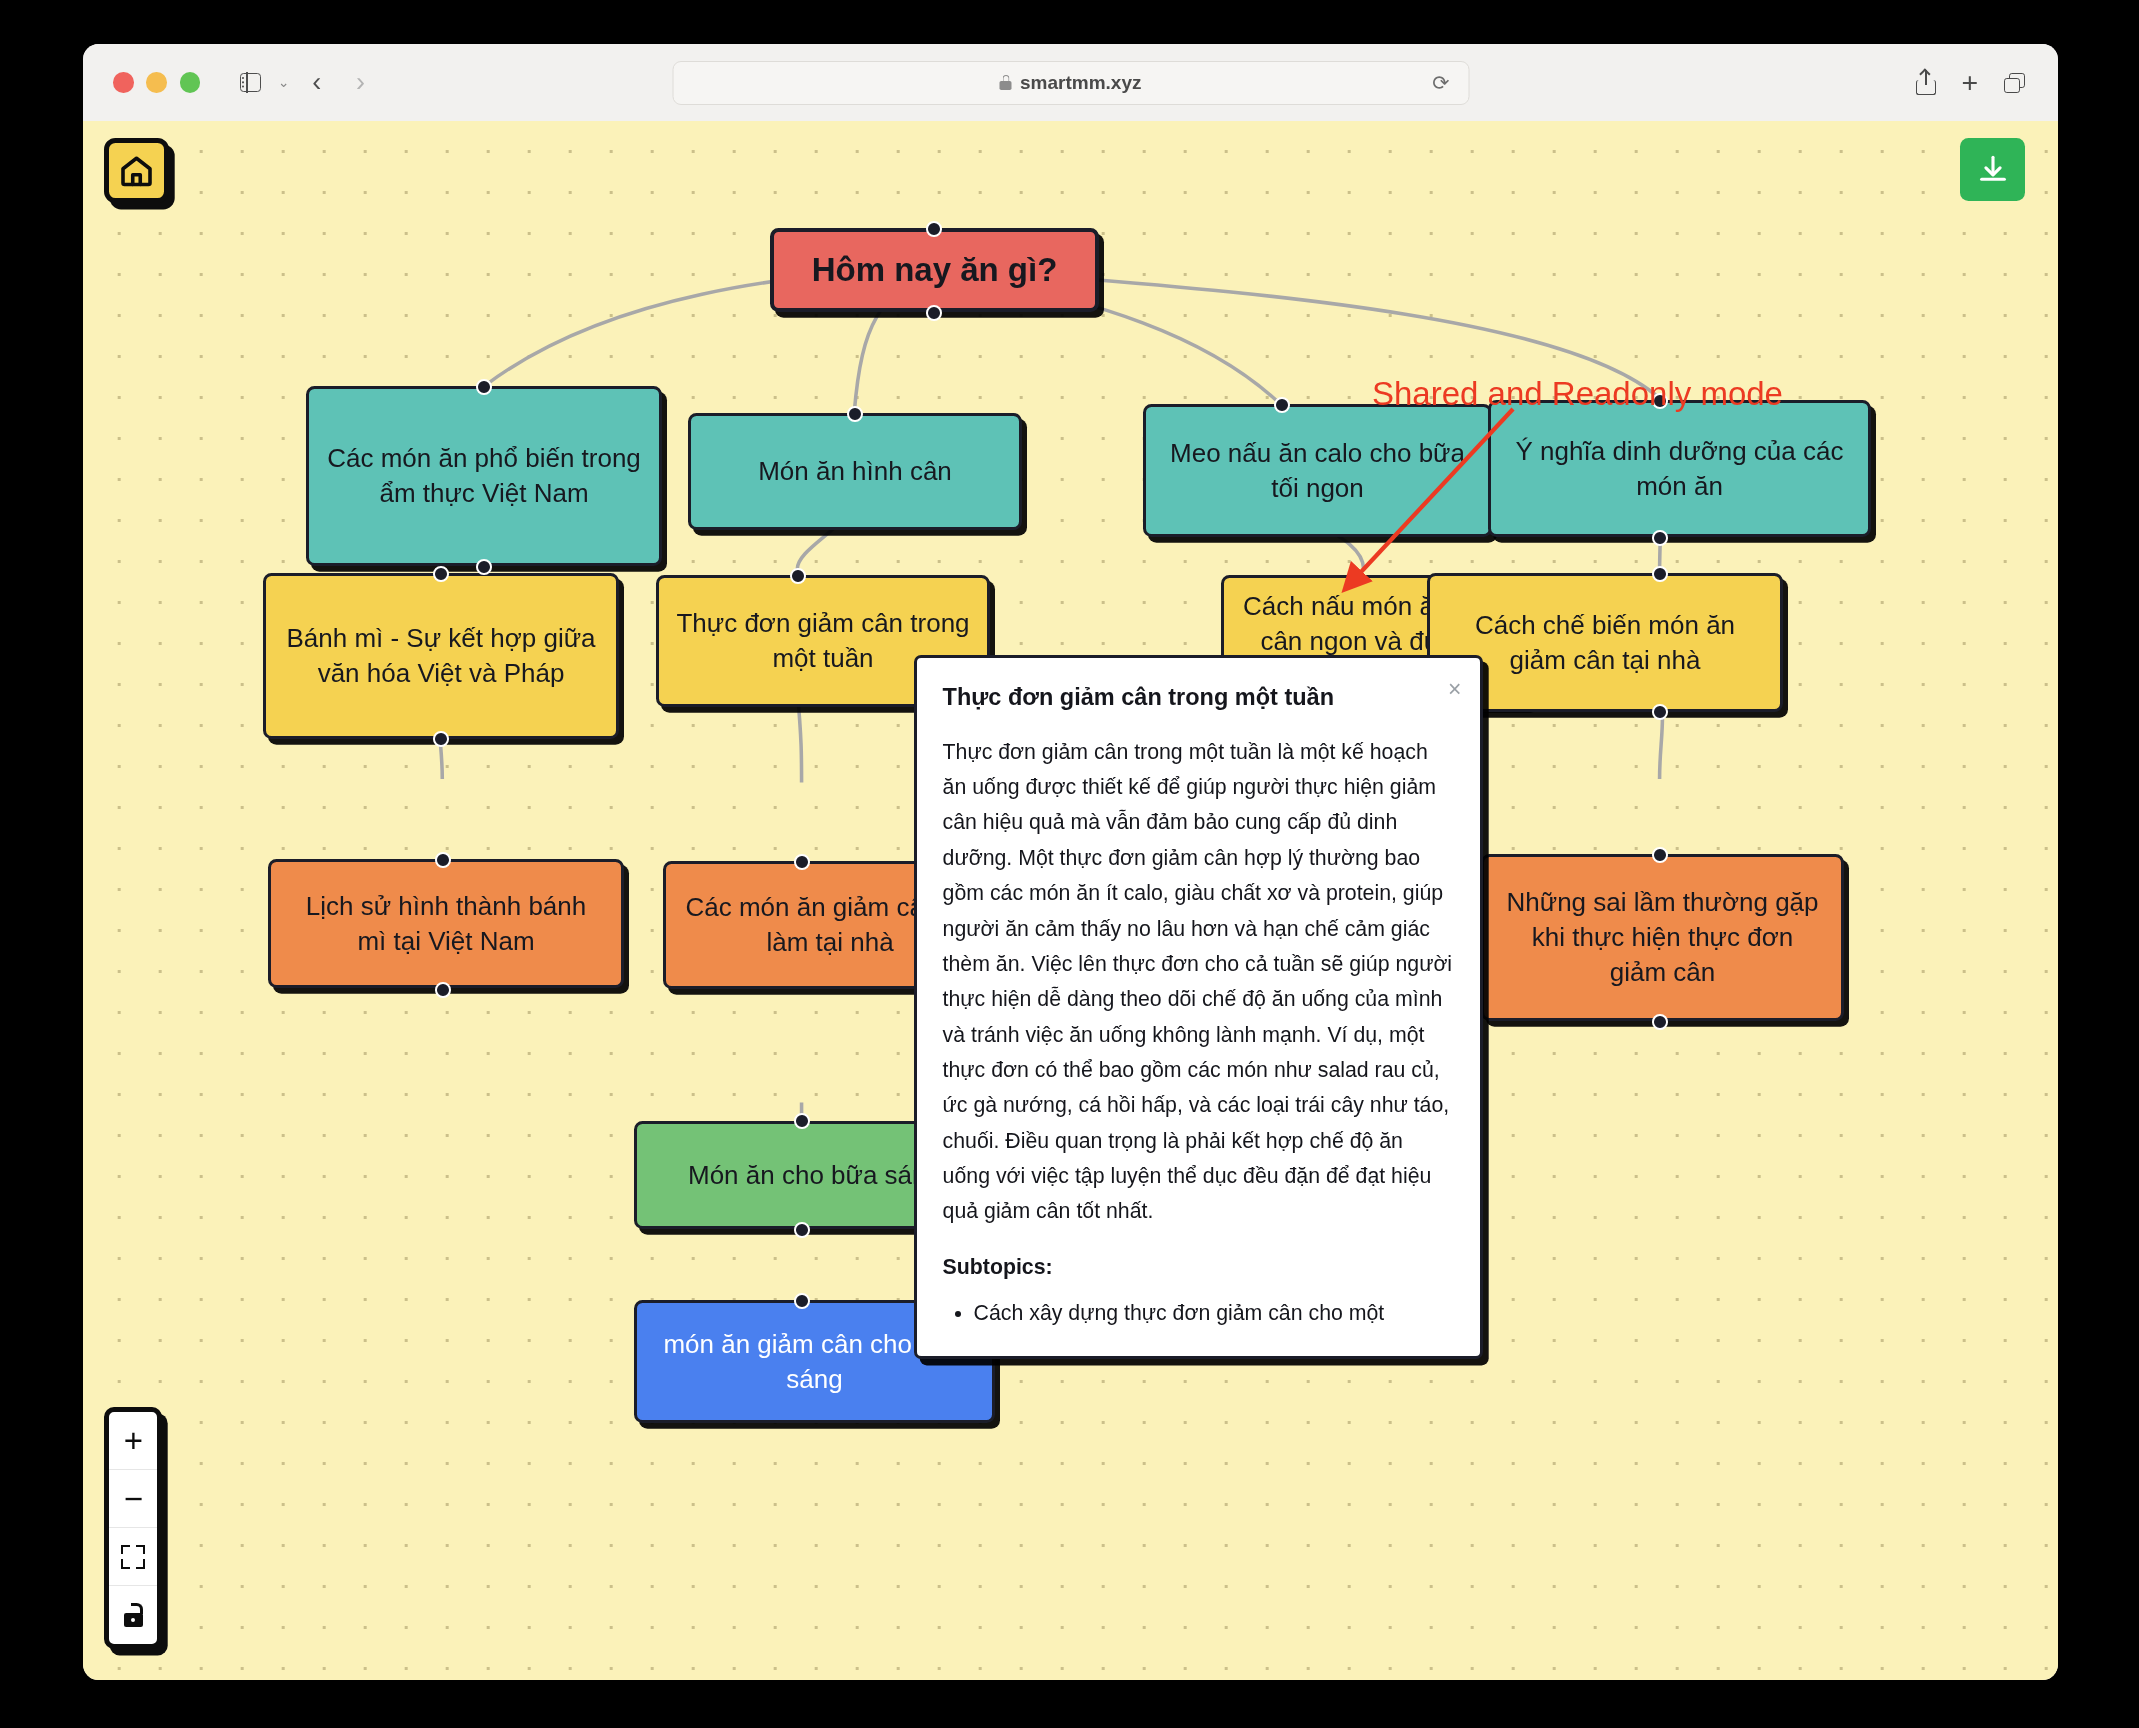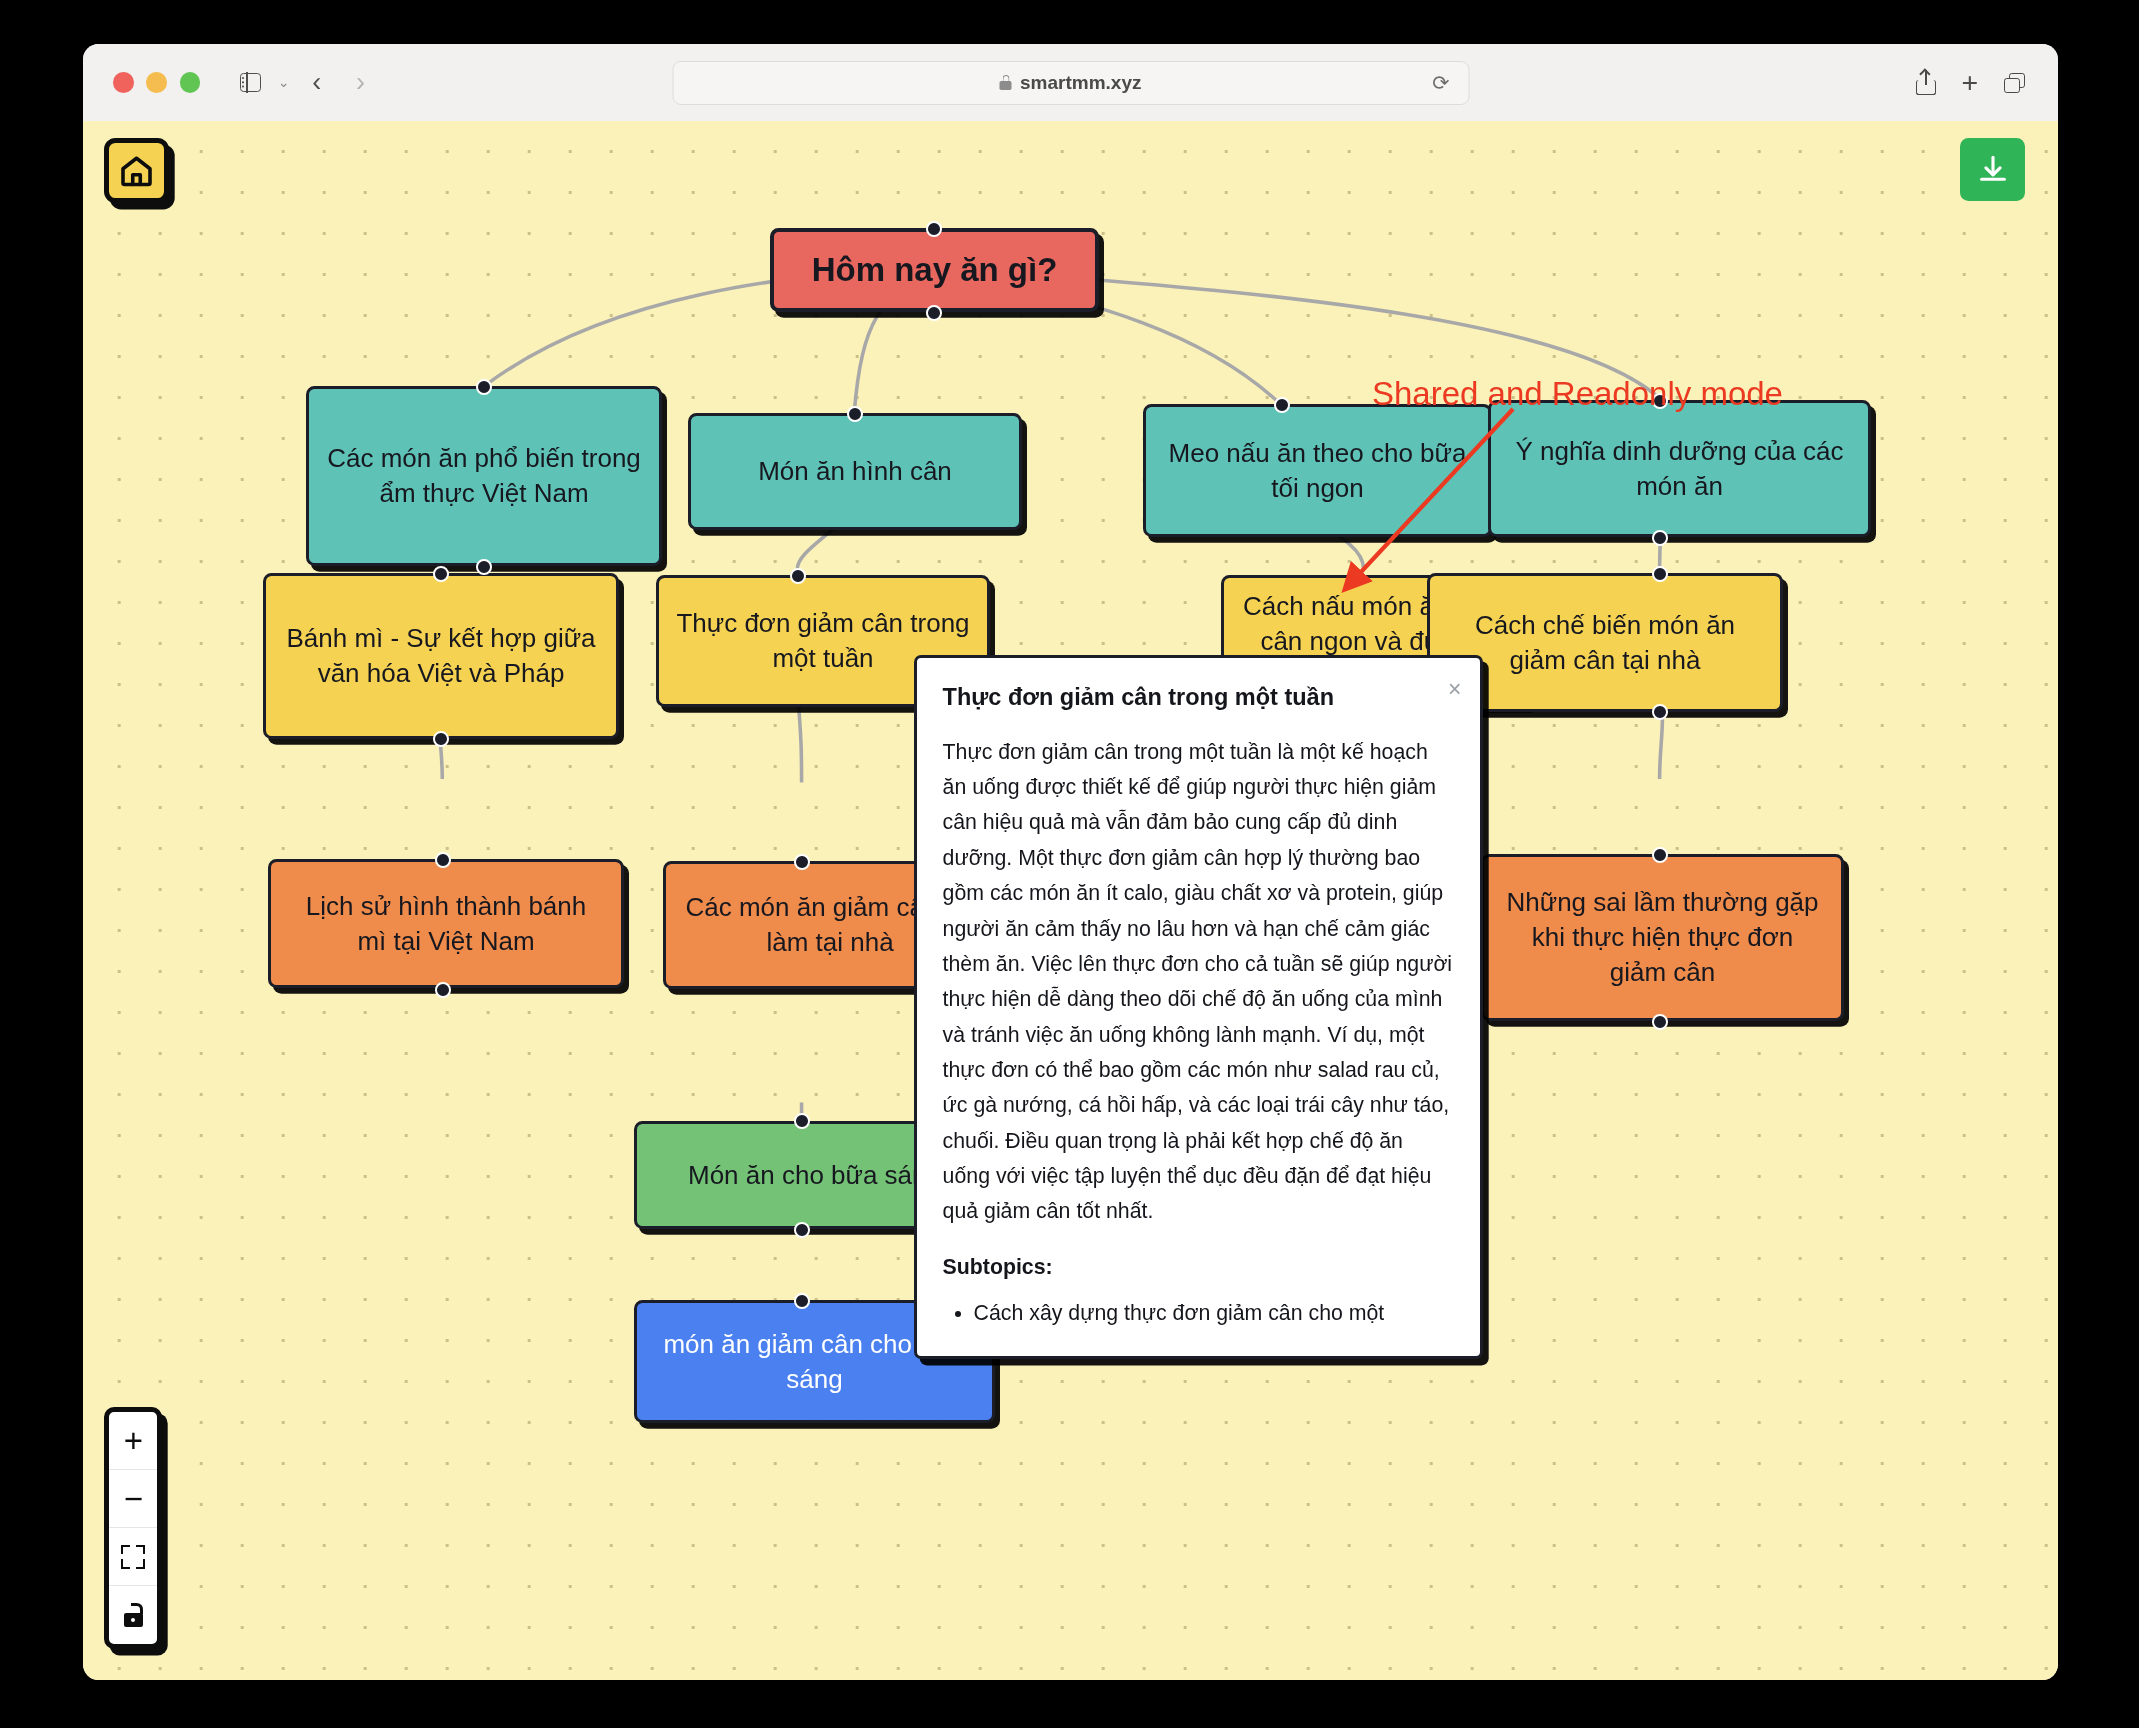--- a/index.html
+++ b/index.html
@@ -407,21 +407,21 @@
     </div>
     <div class="port" style="left:393px; top:258px;"></div>
     <div class="port" style="left:393px; top:438px;"></div>
 
     <div class="node teal" style="left:605px; top:292px; width:334px; height:117px;">
       <span>Món ăn hình cân</span>
     </div>
     <div class="port" style="left:764px; top:285px;"></div>
 
     <div class="node teal" style="left:1060px; top:283px; width:349px; height:133px;">
-      <span>Meo nấu ăn theo cho bữa tối ngon</span>
+      <span>Meo nấu ăn calo cho bữa tối ngon</span>
     </div>
     <div class="port" style="left:1191px; top:276px;"></div>
 
     <div class="node teal" style="left:1405px; top:279px; width:383px; height:137px;">
       <span>Ý nghĩa dinh dưỡng của các món ăn</span>
     </div>
     <div class="port" style="left:1569px; top:272px;"></div>
     <div class="port" style="left:1569px; top:409px;"></div>
 
     <div class="node yellow" style="left:180px; top:452px; width:356px; height:166px;">

